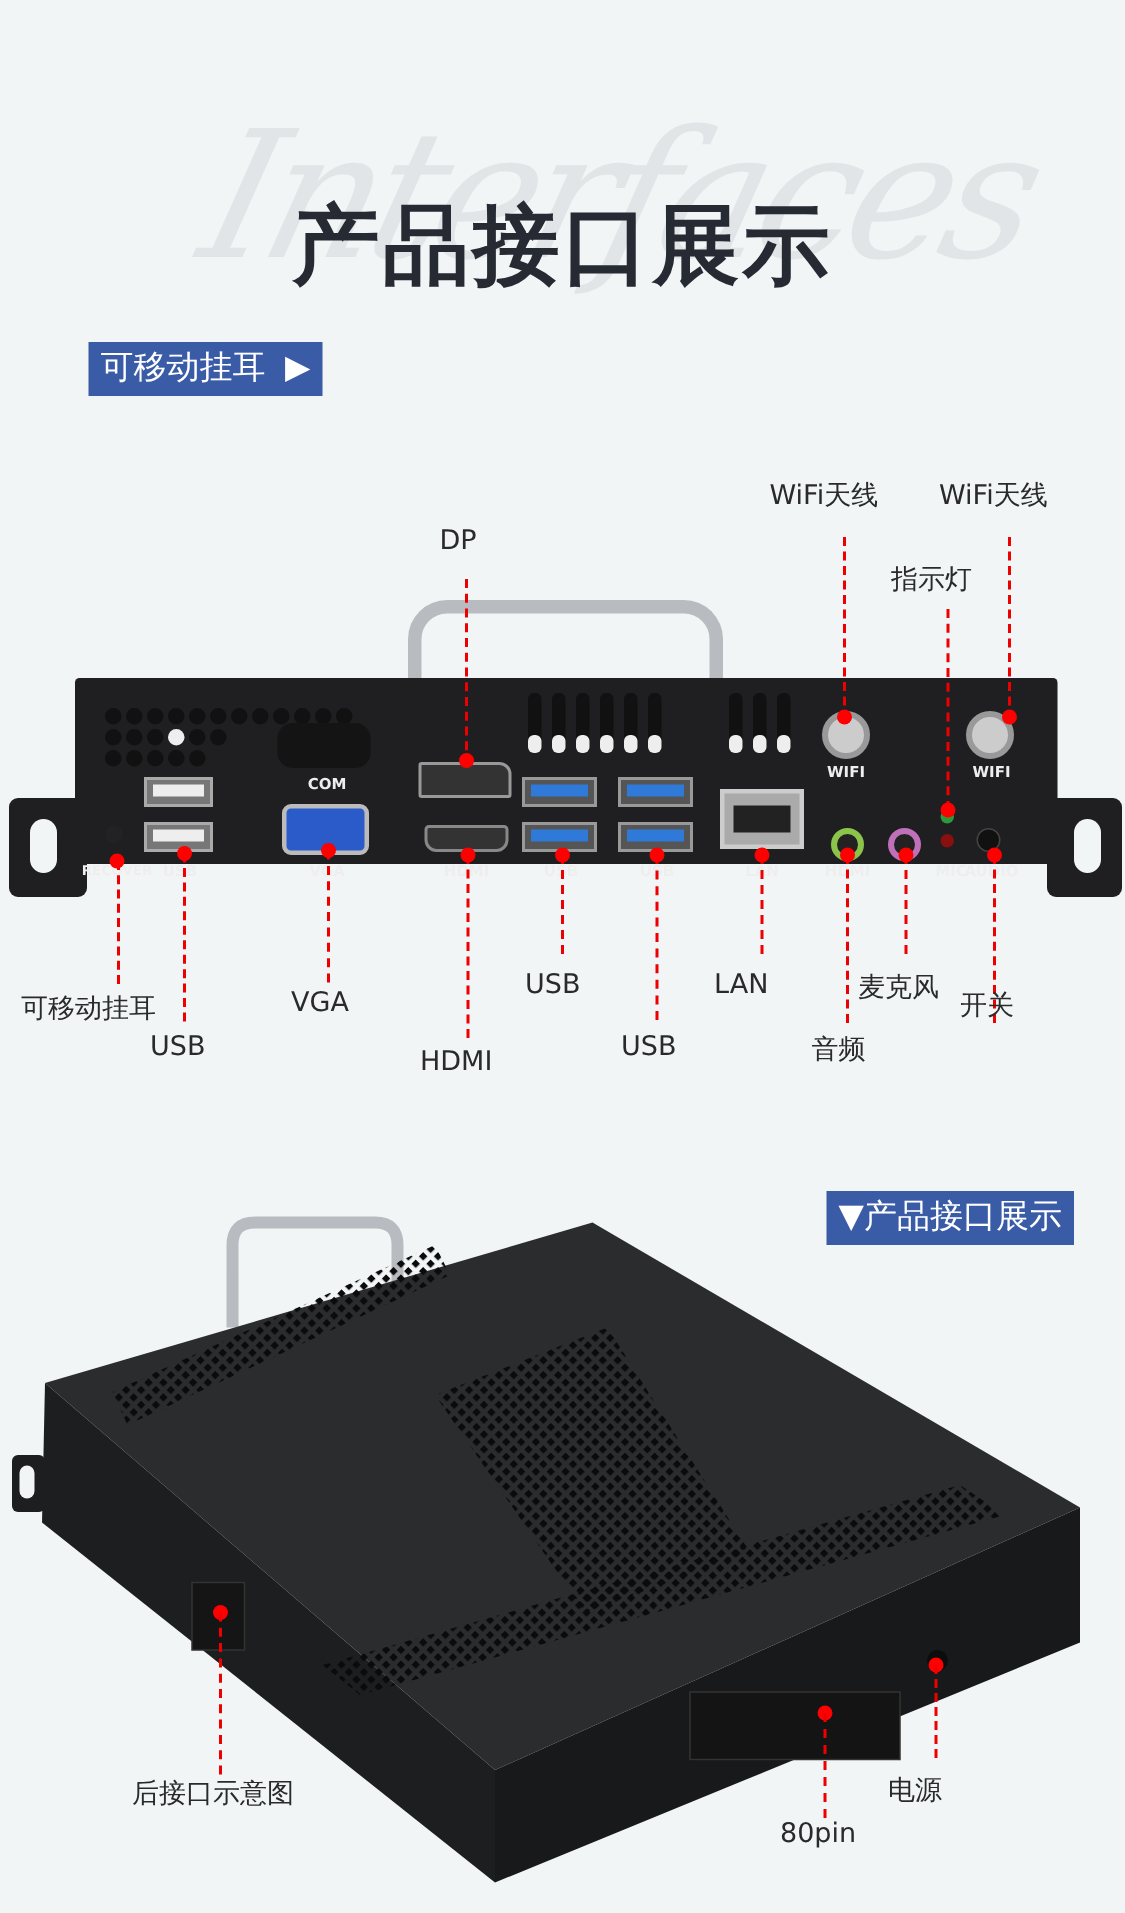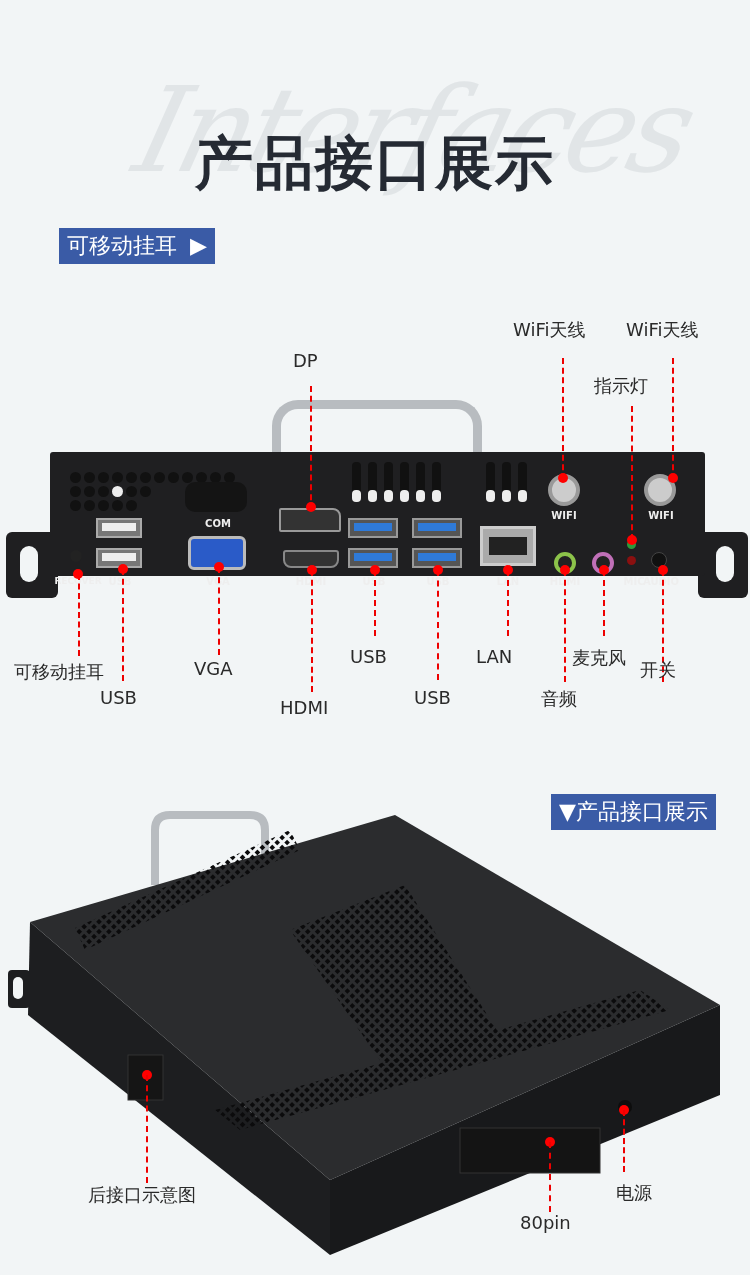--- a/index.html
+++ b/index.html
@@ -242,13 +242,13 @@
 
 <div class="dot" style="left:147px; top:1075px;" data-name="marker-ear"></div>
 <div class="vline" style="left:146px; top:1075px; height:108px;" data-name="leader-ear"></div>
 <div class="dot" style="left:550px; top:1142px;" data-name="marker-80pin"></div>
 <div class="vline" style="left:549px; top:1142px; height:70px;" data-name="leader-80pin"></div>
 <div class="dot" style="left:624px; top:1110px;" data-name="marker-power-input"></div>
 <div class="vline" style="left:623px; top:1110px; height:62px;" data-name="leader-power-input"></div>
 
 <div class="label" style="left:88px; top:1183px;" data-name="callout-removable-ear">后接口示意图</div>
 <div class="label" style="left:520px; top:1212px;" data-name="callout-80pin">80pin</div>
-<div class="label" style="left:616px; top:1181px;" data-name="callout-power-input">电源</div>
+<div class="label" style="left:592px; top:1181px;" data-name="callout-power-input">电源</div>
 
 </body></html>

